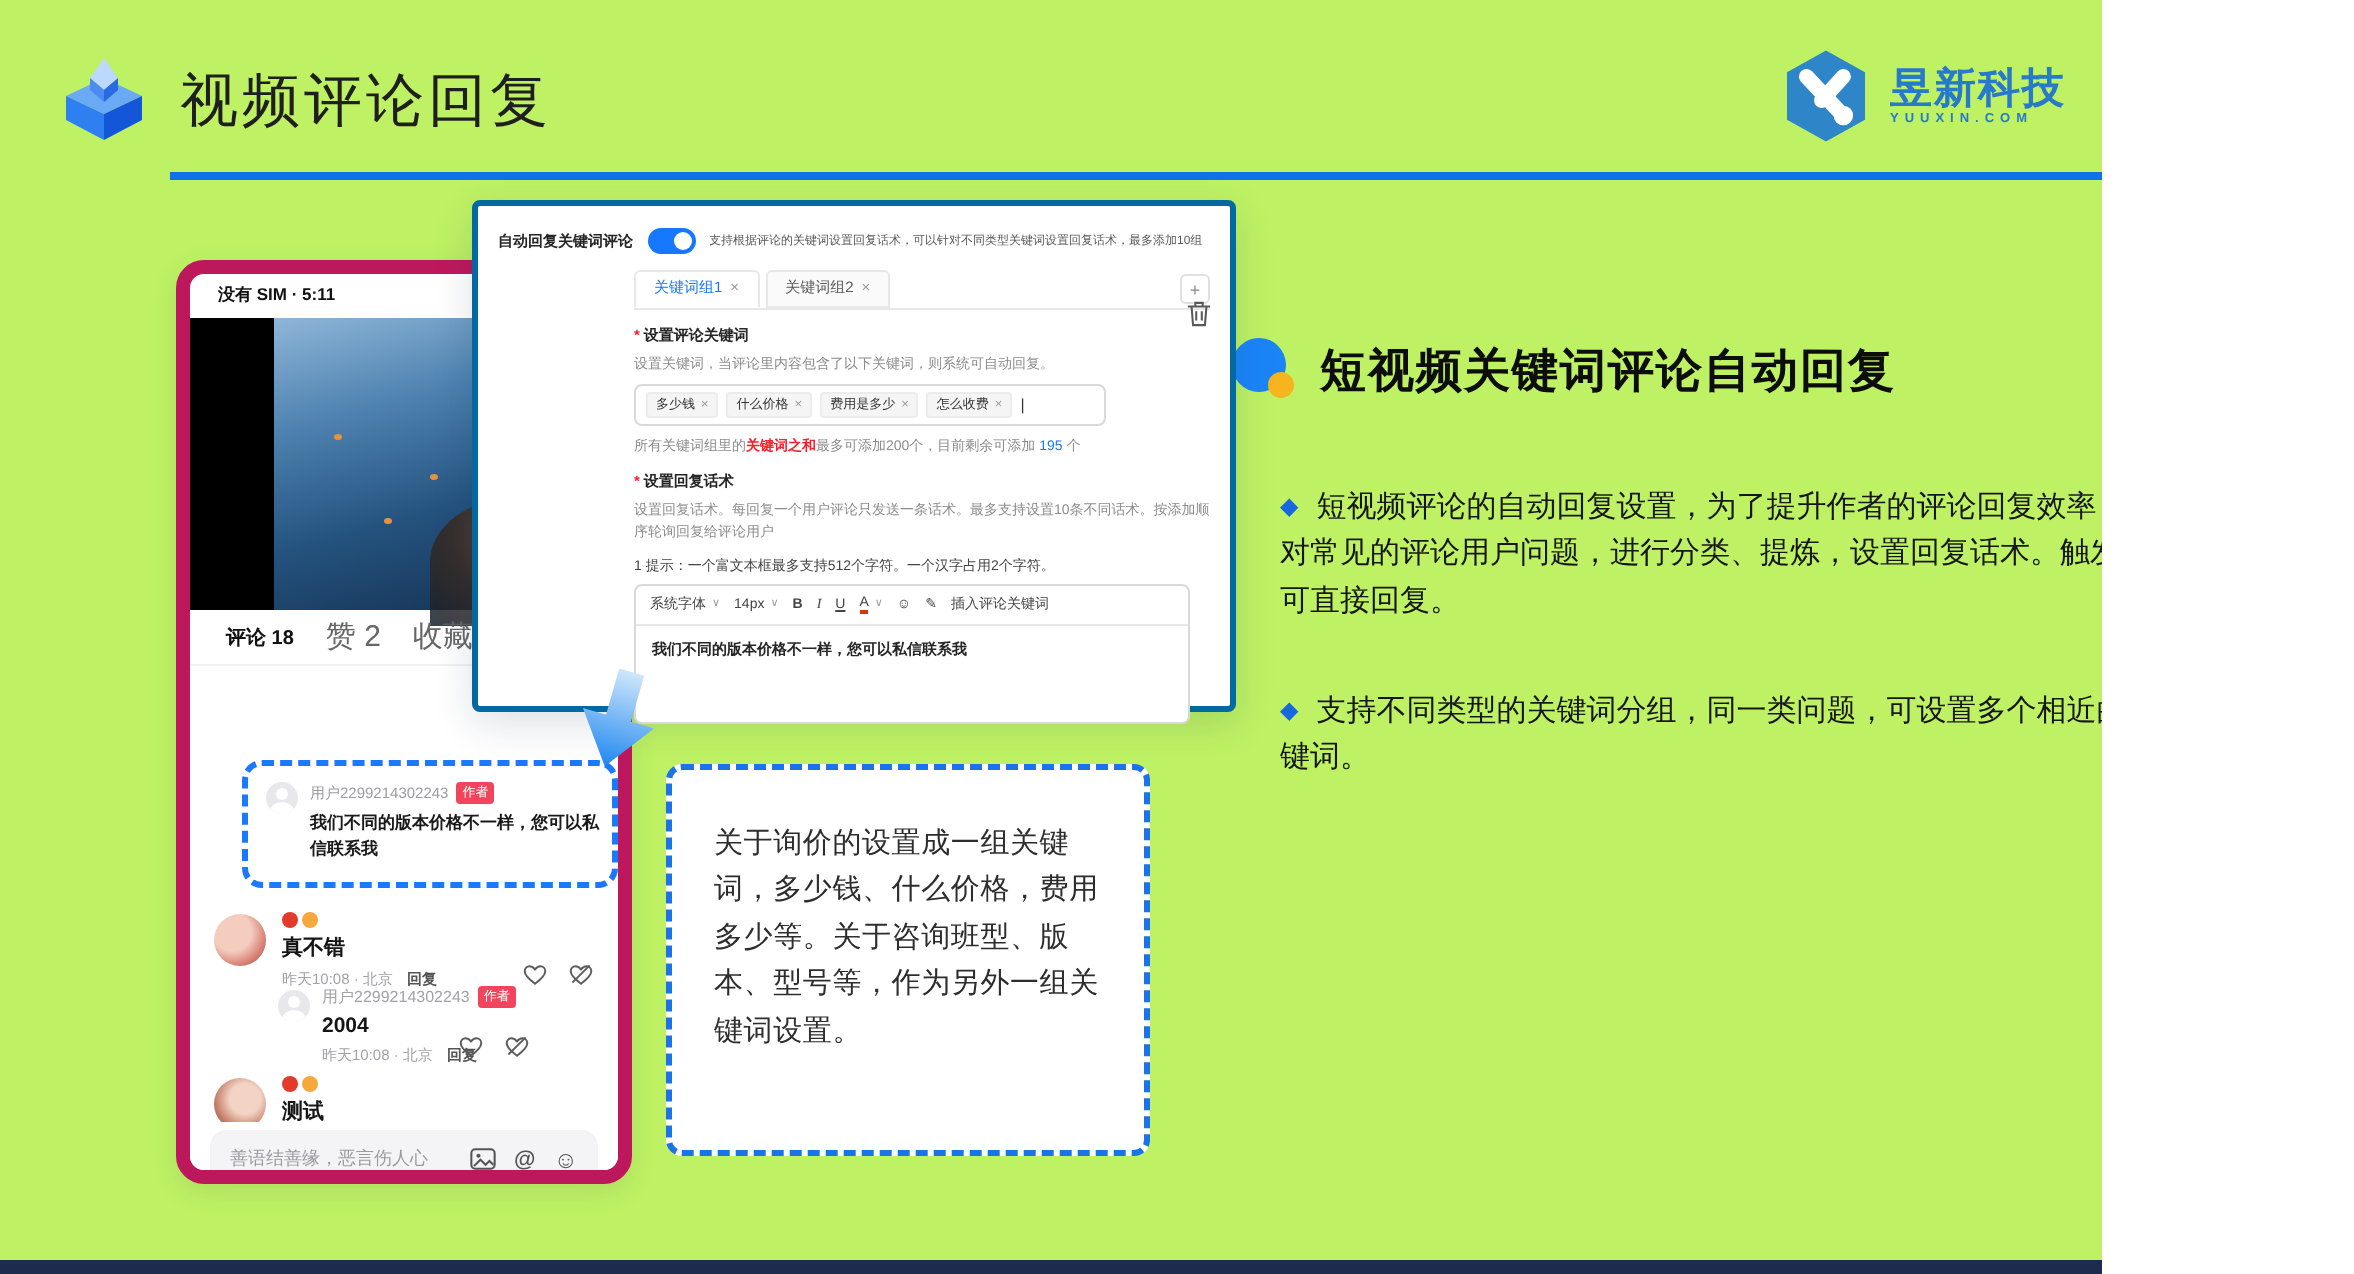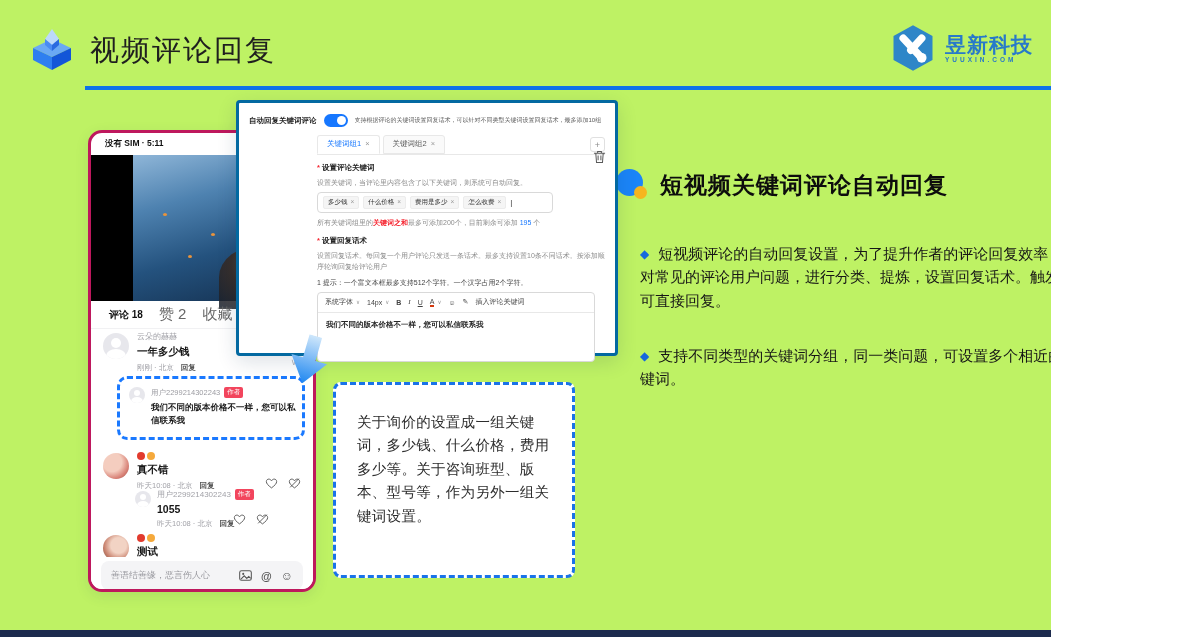--- a/index.html
+++ b/index.html
@@ -11,21 +11,21 @@
   .hdr-icon { position:absolute; left:31px; top:27px; width:42px; height:44px; }
   .hdr-title { position:absolute; left:90px; top:31px; font-size:29px; color:#1f1f1f; font-weight:500; letter-spacing:2px; }
   .hdr-rule { position:absolute; left:85px; top:86px; right:0; height:4px; background:#0f72e8; }
   .logo { position:absolute; right:18px; top:22px; display:flex; align-items:center; gap:6px; }
   .logo-hex { width:52px; height:52px; }
   .logo-name { font-size:21px; color:#2779c9; font-weight:600; letter-spacing:1px; line-height:1.1; }
   .logo-domain { font-size:6.5px; color:#2779c9; letter-spacing:3px; font-weight:600; }
 
   
   .phone { position:absolute; left:88px; top:130px; width:228px; height:462px; background:#fff;
-           border:3px solid #be185d; border-radius:14px; box-shadow:0 4px 14px rgba(31,56,88,.10);
+           border:7px solid #be185d; border-radius:14px; box-shadow:0 4px 14px rgba(31,56,88,.10);
            overflow:hidden; z-index:2; }
   .p-status { position:absolute; left:14px; top:5px; font-size:8.5px; font-weight:700; color:#111; }
   .p-video { position:absolute; left:0; top:22px; width:100%; height:146px; background:#000; }
   .p-photo { position:absolute; left:42px; top:0; right:0; bottom:0;
              background:linear-gradient(165deg,#8fb6d8 0%,#4e82b0 30%,#24527e 62%,#132d4b 100%); }
   .p-person { position:absolute; right:8px; bottom:-8px; width:86px; height:64px; border-radius:50% 50% 0 0;
               background:radial-gradient(ellipse at 60% 30%,#7a5a43 0%,#3a2a20 55%,#16202e 100%); opacity:.85; }
   .p-caption { position:absolute; right:8px; top:6px; text-align:right; color:#fff; font-size:6.5px; font-style:italic; line-height:1.9; opacity:.95; }
   .p-dot { position:absolute; width:4px; height:3px; border-radius:50%; background:#e8933c; }
   .p-tabs { position:absolute; left:0; top:168px; right:0; height:28px; display:flex; align-items:center;
@@ -175,32 +175,20 @@
         <div>有笑也有泪，你</div>
       </div>
     </div>
 
     <div class="p-tabs">
       <span class="p-tab active">评论 18</span>
       <span class="p-tab">赞 2</span>
       <span class="p-tab">收藏</span>
     </div>
 
-    <div class="cmt" style="top:198px;">
-      <div class="avatar">
-          <div class="head"></div>
-          <div class="bod"></div>
-        </div>
-      <div class="c-body">
-        <div class="c-name">云朵的赫赫</div>
-        <div class="c-text">一年多少钱</div>
-        <div class="c-meta"><span>刚刚 · 北京</span><span class="c-reply">回复</span></div>
-      </div>
-      <div class="c-chev">∨</div>
-    </div>
 
     <div class="hl-box">
       <div class="hl-inner">
         <div class="avatar small" style="top:0;">
             <div class="head"></div>
             <div class="bod"></div>
           </div>
         <div class="hl-name"><span>用户2299214302243</span><span class="badge">作者</span></div>
         <div class="hl-text">我们不同的版本价格不一样，您可以私信联系我</div>
       </div>
@@ -224,21 +212,21 @@
       </div>
     </div>
 
     <div class="cmt" style="top:356px; left:44px;">
       <div class="avatar small">
           <div class="head"></div>
           <div class="bod"></div>
         </div>
       <div class="c-body" style="margin-left:22px;">
         <div class="c-name"><span>用户2299214302243</span><span class="badge">作者</span></div>
-        <div class="c-text">1055</div>
+        <div class="c-text">2004</div>
         <div class="c-meta"><span>昨天10:08 · 北京</span><span class="c-reply">回复</span></div>
       </div>
       <div class="c-acts" style="top:24px; right:34px;">
         <svg width="13" height="12" viewBox="0 0 24 22">
             <path d="M12 20C5.8 15.5 2.5 12 2.5 8.3 2.5 5.7 4.5 3.8 7 3.8c1.9 0 3.7 1.2 5 3 1.3-1.8 3.1-3 5-3 2.5 0 4.5 1.9 4.5 4.5 0 3.7-3.3 7.2-9.5 11.7z" fill="none" stroke="#5c5c5c" stroke-width="1.8"></path>
           </svg>
         <svg width="13" height="12" viewBox="0 0 24 22">
             <path d="M12 20C5.8 15.5 2.5 12 2.5 8.3 2.5 5.7 4.5 3.8 7 3.8c1.9 0 3.7 1.2 5 3 1.3-1.8 3.1-3 5-3 2.5 0 4.5 1.9 4.5 4.5 0 3.7-3.3 7.2-9.5 11.7z" fill="none" stroke="#5c5c5c" stroke-width="1.8"></path>
             <path d="M4 19 L20 3" stroke="#5c5c5c" stroke-width="1.8"></path>
           </svg>

